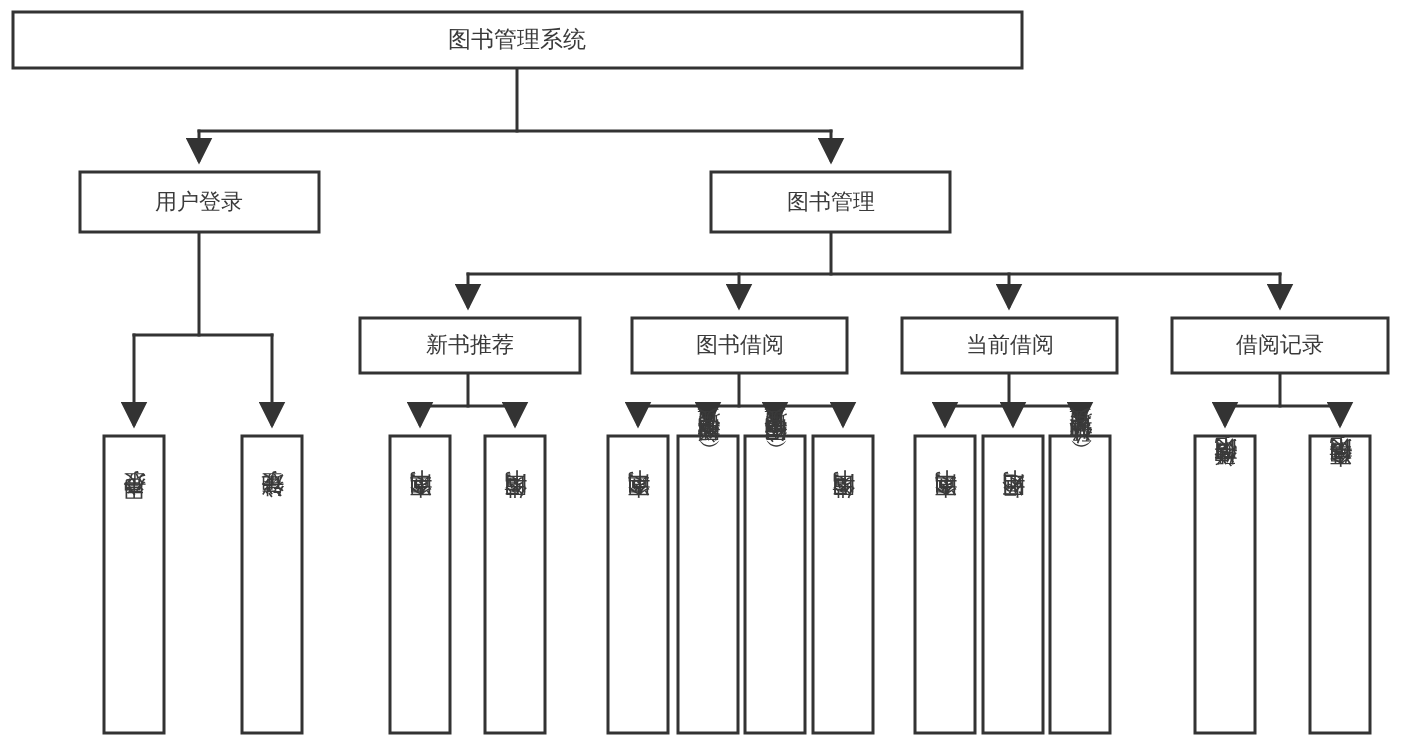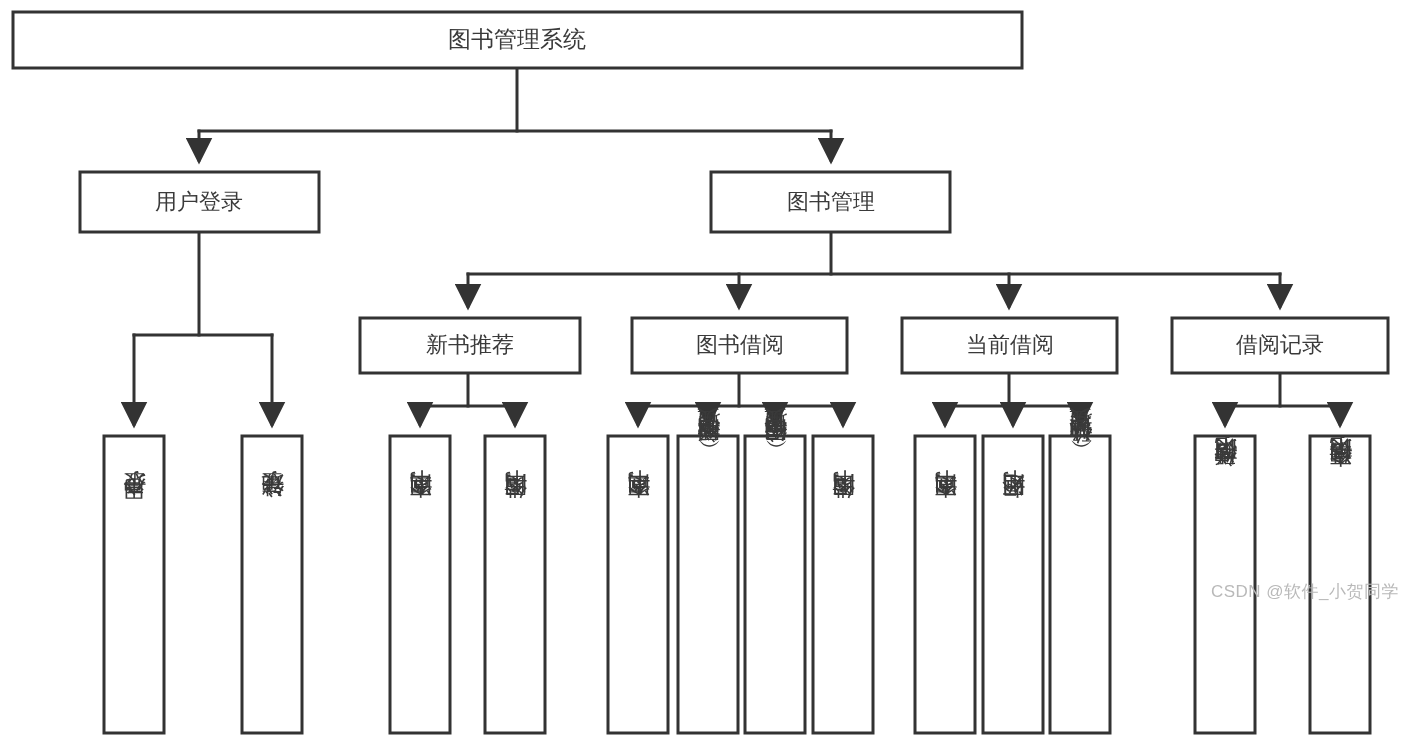--- a/index.html
+++ b/index.html
@@ -243,15 +243,14 @@
   </div>
 
   <div class="leaf-label-wrap" style="left:1195px; top:436px; width:60px; height:297px;">
     <span class="leaf-label" style="margin-top:38px;">新增借阅记录</span>
   </div>
 
   <div class="leaf-label-wrap" style="left:1310px; top:436px; width:60px; height:297px;">
     <span class="leaf-label" style="margin-top:38px;">查询借阅记录</span>
   </div>
 
-  <div class="watermark">CSDN @软件_小贺同学</div>
 
 </div>
 
 </body></html>

